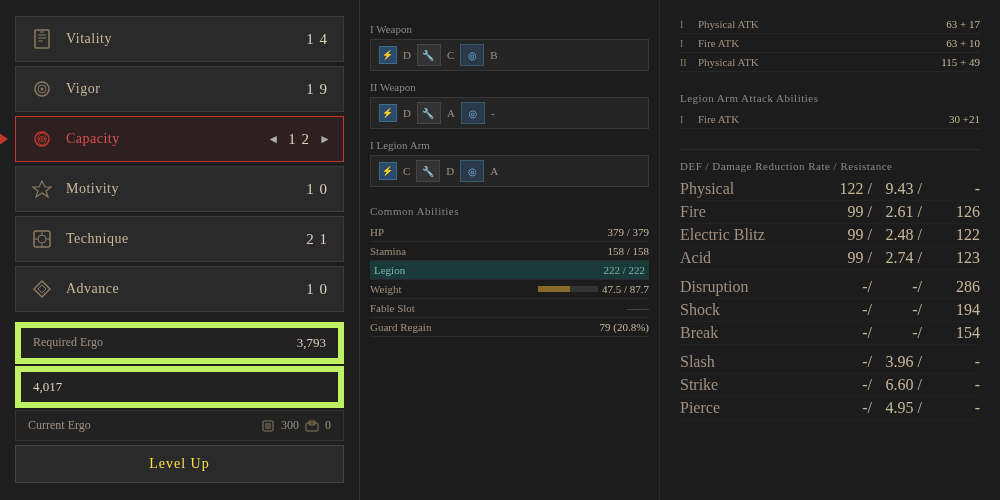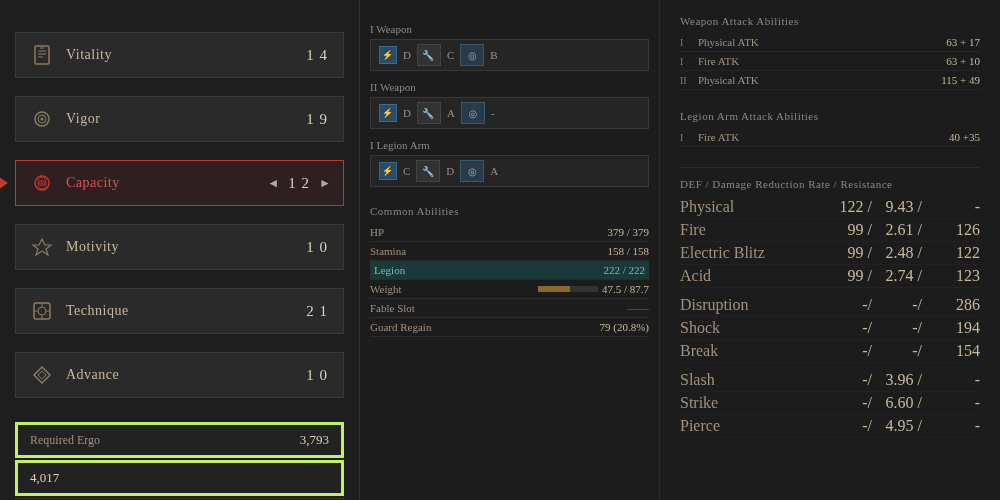--- a/index.html
+++ b/index.html
@@ -16,26 +16,26 @@
       display: flex;
       width: 100%;
       height: 100%;
       background: #1c1c1c;
     }
 
     
     .left-panel {
       width: 360px;
       min-width: 360px;
-      padding: 32px 15px;
+      padding: 16px 15px;
       background: #1e1e1e;
       border-right: 1px solid #333;
       display: flex;
       flex-direction: column;
-      gap: 18px;
+      gap: 4px;
     }
     .stat-row {
       display: flex;
       align-items: center;
       background: #2a2a2a;
       border: 1px solid #3a3a3a;
       padding: 8px 12px;
       height: 46px;
       position: relative;
       cursor: pointer;
@@ -98,24 +98,23 @@
     }
 
     .ergo-section {
       margin-top: 6px;
       display: flex;
       flex-direction: column;
       gap: 2px;
     }
     .ergo-row {
       display: flex;
-      align-items: center;
       padding: 7px 12px;
       background: #222;
-      border: 3px solid #bef264;
+      border: 6px solid #bef264;
     }
     .ergo-label {
       flex: 1;
       font-size: 12px;
       color: #a09080;
     }
     .ergo-value {
       font-size: 13px;
       color: #e0d0b8;
     }
@@ -523,21 +522,20 @@
       <div class="ability-row">
         <span class="ability-name">Guard Regain</span>
         <span class="ability-value">79 (20.8%)</span>
       </div>
     </div>
   </div>
 
   <div class="right-panel">
 
     <div class="abilities-section">
-      <div class="section-title">Weapon Attack Abilities</div>
       <div class="attack-row">
         <span class="attack-label">
           <span class="roman-numeral">I</span>
           Physical ATK
         </span>
         <span class="attack-value">63 + 17</span>
       </div>
       <div class="attack-row">
         <span class="attack-label">
           <span class="roman-numeral">I</span>
@@ -554,21 +552,21 @@
       </div>
     </div>
 
     <div class="abilities-section">
       <div class="section-title">Legion Arm Attack Abilities</div>
       <div class="attack-row">
         <span class="attack-label">
           <span class="roman-numeral">I</span>
           Fire ATK
         </span>
-        <span class="attack-value">40 +35</span>
+        <span class="attack-value">30 +21</span>
       </div>
     </div>
 
     <div class="divider"></div>
 
     <div class="def-section">
       <div class="section-title">DEF / Damage Reduction Rate / Resistance</div>
 
       <div class="def-data-row">
         <span class="def-name">Physical</span>

